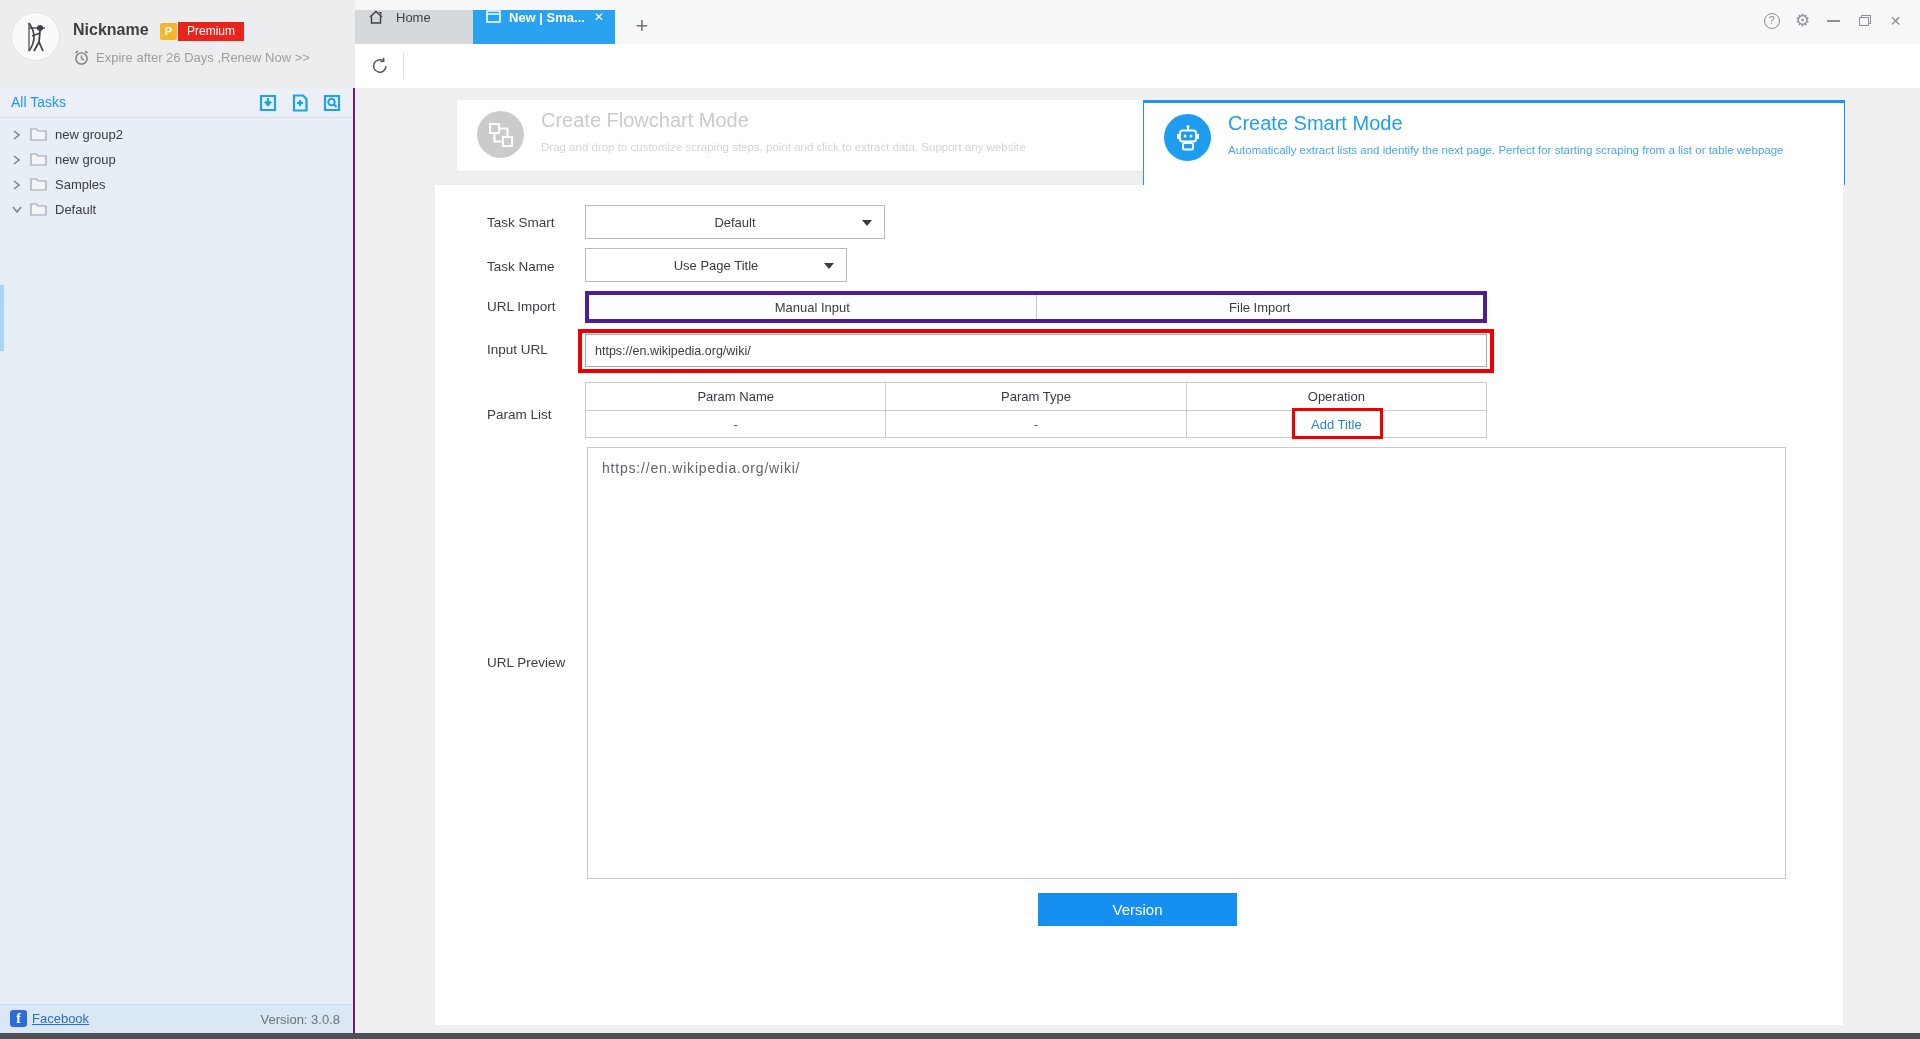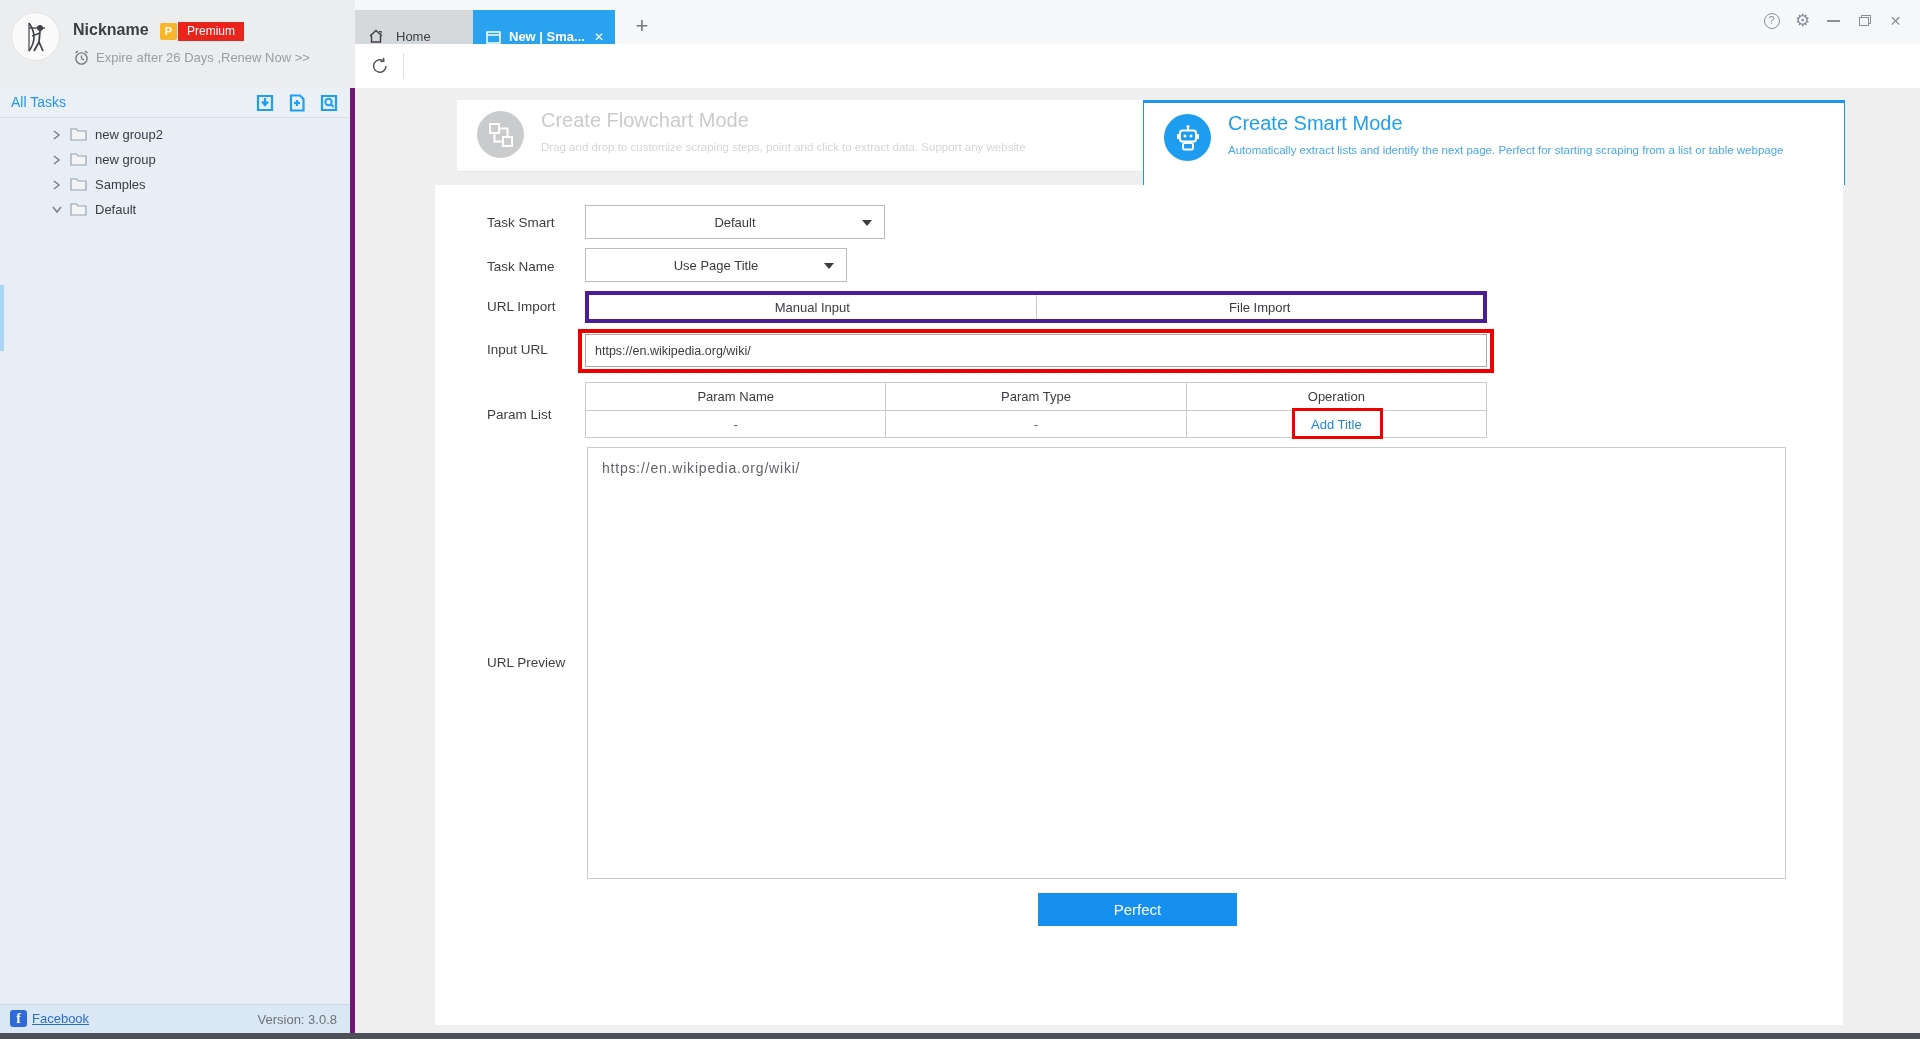--- a/index.html
+++ b/index.html
@@ -9,21 +9,21 @@
 
   
   .user-area { position:absolute; left:0; top:0; width:355px; height:88px; background:#ecedef; }
   .avatar { position:absolute; left:12px; top:13px; width:47px; height:47px; border-radius:50%; background:#fafafa; box-shadow:0 0 0 1px #e3e4e6; display:flex; align-items:center; justify-content:center; }
   .user-name { position:absolute; left:73px; top:21px; font-size:16px; font-weight:bold; color:#3c3e42; }
   .p-badge { position:absolute; left:160px; top:23px; width:17px; height:17px; background:#f7b52c; color:#fff; font-size:11px; font-weight:bold; text-align:center; line-height:17px; border-radius:2px; }
   .premium-badge { position:absolute; left:178px; top:22px; height:19px; background:#e8251c; color:#fff; font-size:12px; line-height:19px; padding:0 9px; }
   .expire-row { position:absolute; left:73px; top:49px; display:flex; align-items:center; gap:6px; color:#9a9da2; font-size:13px; }
 
   .tabbar { position:absolute; left:355px; top:0; width:1565px; height:44px; background:#f6f7f9; }
-  .tab { position:absolute; top:10px; height:34px; display:flex; align-items:flex-end; cursor:default; }
+  .tab { position:absolute; top:10px; height:34px; display:flex; align-items:flex-start; cursor:default; }
   .tab-home { left:0; width:118px; background:#d6d9dc; color:#3c3e42; }
   .tab-home .tab-label { margin-left:12px; font-size:13px; }
   .tab-active { left:118px; width:142px; background:#29a3f0; color:#fff; }
   .tab-active .tab-label { margin-left:8px; font-size:13px; font-weight:bold; }
   .tab-icon { margin-left:13px; display:flex; }
   .tab-close { margin-left:auto; margin-right:11px; font-size:12px; color:#fff; }
   .tab-add { position:absolute; left:272px; top:10px; width:30px; height:34px; text-align:center; line-height:32px; font-size:22px; color:#74777c; }
   .win-controls { position:absolute; right:16px; top:12px; display:flex; align-items:center; gap:14px; }
   .win-btn { width:17px; height:17px; display:flex; align-items:center; justify-content:center; color:#8a9097; }
   .help-circle { width:16px; height:16px; border:1.4px solid #8a9097; border-radius:50%; font-size:11px; line-height:13px; text-align:center; color:#8a9097; }
@@ -32,27 +32,27 @@
   .restore-box { position:relative; width:12px; height:11px; }
   .restore-box .r1 { position:absolute; left:2px; top:0; width:10px; height:9px; border:1.4px solid #8a9097; background:transparent; }
   .restore-box .r2 { position:absolute; left:0; top:2px; width:10px; height:9px; border:1.4px solid #8a9097; background:#f6f7f9; }
   .close-glyph { font-size:14px; line-height:14px; }
 
   .toolbar { position:absolute; left:355px; top:44px; width:1565px; height:44px; background:#ffffff; }
   .refresh-btn { position:absolute; left:13px; top:10px; width:24px; height:24px; display:flex; align-items:center; justify-content:center; }
   .toolbar-divider { position:absolute; left:48px; top:9px; width:1px; height:26px; background:#dcdfe3; }
 
   
-  .sidebar { position:absolute; left:0; top:88px; width:355px; height:945px; background:#e7eef6; border-right:5px solid #701a75; }
+  .sidebar { position:absolute; left:0; top:88px; width:355px; height:945px; background:#e7eef6; border-right:2px solid #701a75; }
   .sidebar-header { position:absolute; left:0; top:0; width:100%; height:30px; background:#ebf0f6; border-bottom:1px solid #d7dee6; }
   .sidebar-title { position:absolute; left:11px; top:6px; font-size:14px; color:#2196f3; }
   .sidebar-header-icons { position:absolute; right:11px; top:5px; display:flex; gap:12px; }
   .sh-icon { width:20px; height:20px; display:flex; align-items:center; justify-content:center; }
   .tree { position:absolute; left:0; top:30px; width:100%; bottom:29px; }
-  .tree-item { position:absolute; left:0; width:100%; height:25px; display:flex; align-items:center; font-size:13px; color:#3a3c40;padding-left:40px; }
+  .tree-item { position:absolute; left:0; width:100%; height:25px; display:flex; align-items:center; font-size:13px; color:#3a3c40; }
   .tree-chevron { width:12px; margin-left:12px; display:flex; }
   .tree-folder { margin-left:6px; display:flex; }
   .tree-label { margin-left:8px; }
   .scroll-indicator { position:absolute; left:0; top:167px; width:4px; height:66px; background:#a9d7f3; }
   .sidebar-footer { position:absolute; left:0; bottom:0; width:100%; height:29px; background:#dae7f4; border-top:1px solid #c9d7e6; }
   .fb-wrap { position:absolute; left:10px; top:5px; display:flex; align-items:center; gap:5px; }
   .fb-icon { width:17px; height:17px; background:#2f6bd8; border-radius:3px; color:#fff; font-family:"Liberation Serif", serif; font-weight:bold; font-size:14px; text-align:center; line-height:17px; }
   .fb-label { font-size:13px; color:#2a6fd0; text-decoration:underline; }
   .version-label { position:absolute; right:13px; top:7px; font-size:13px; color:#6d7278; }
 
@@ -335,17 +335,17 @@
           <td>-</td>
           <td><span class="add-param-link">Add Title</span></td>
         </tr>
       </tbody>
     </table>
     <div class="red-box-addparam"></div>
 
     <div class="form-label" style="top:468px;">URL Preview</div>
     <div class="url-preview">https://en.wikipedia.org/wiki/</div>
 
-    <button class="create-btn">Perfect</button>
+    <button class="create-btn">Version</button>
   </div>
 
   <div class="bottom-strip"></div>
 </div>
 
 </body></html>

